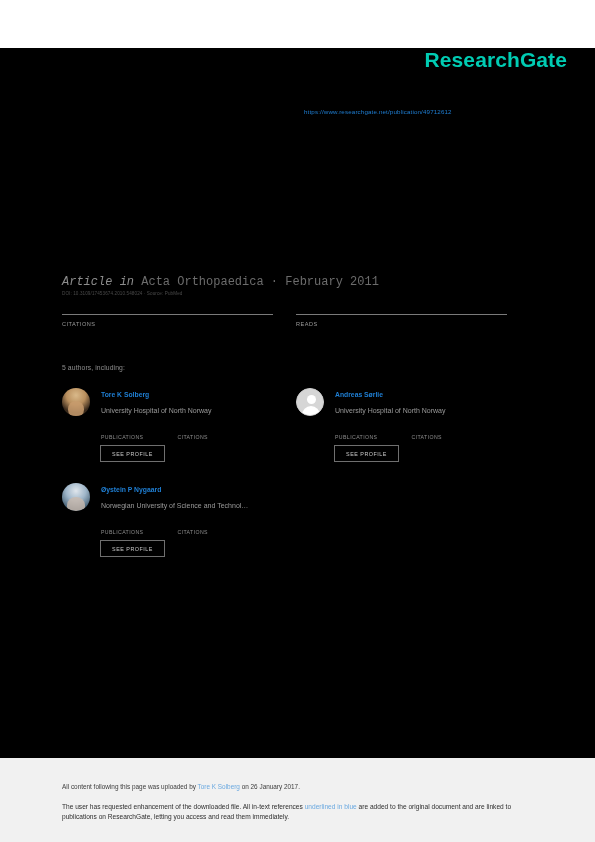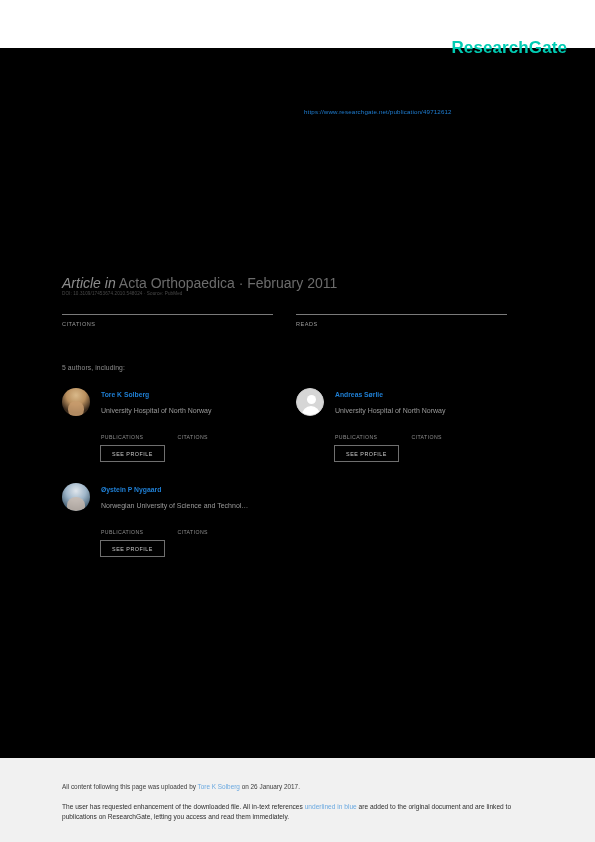--- a/index.html
+++ b/index.html
@@ -32,22 +32,22 @@
     position: absolute;
     left: 0; top: 758px;
     width: 595px; height: 84px;
     background: #f1f1f1;
   }
 
   
   .rg-logo {
     position: absolute;
     right: 28px;
-    top: 38px;
-    font-size: 17px;
+    top: 48px;
+    font-size: 21px;
     font-weight: bold;
     color: #00ccb3;
     letter-spacing: 0.1px;
     white-space: nowrap;
   }
 
   
   .rg-url {
     position: absolute;
     left: 304px;
@@ -56,23 +56,24 @@
     color: #1f7fd4;
     letter-spacing: 0.15px;
     white-space: nowrap;
   }
 
   
   .article-line {
     position: absolute;
     left: 62px;
     top: 275px;
-    font-size: 14px;
+    font-size: 12px;
     color: #555555;
     white-space: nowrap;
+    font-family: Liberation Mono, monospace;
   }
   .article-line .em {
     font-style: italic;
     color: #8d8d8d;
   }
   .article-line .journal {
     color: #6c6c6c;
   }
   .doi-line {
     position: absolute;

